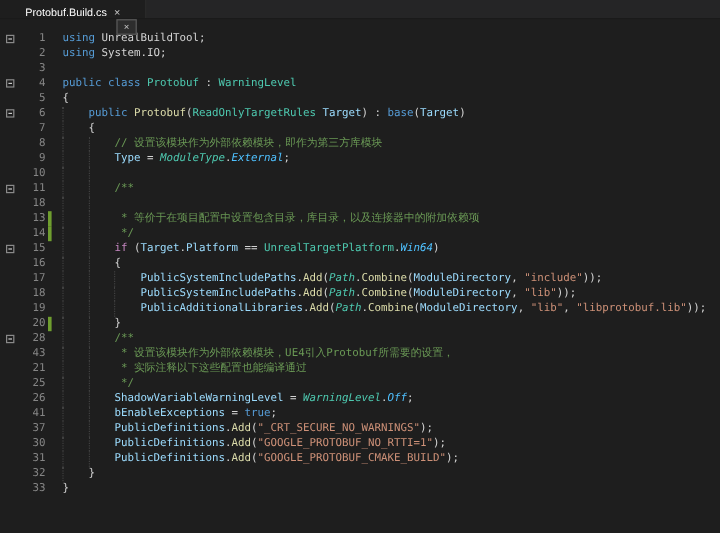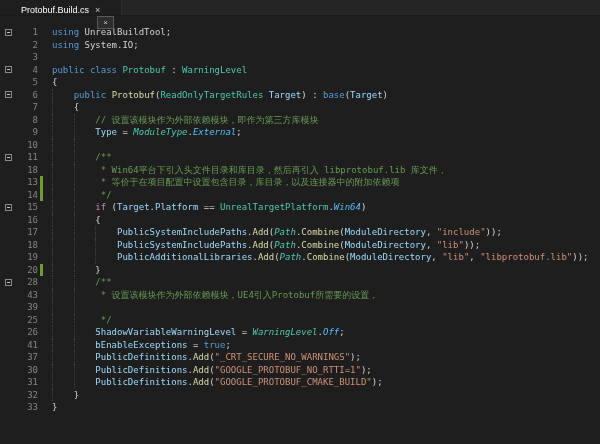--- a/index.html
+++ b/index.html
@@ -143,21 +143,21 @@
           <span class="fold-box"></span>
         </div>
         <div class="num">11</div>
         <div class="gitcol"></div>
         <div class="code"><span class="guide" style="left: calc(0ch + 6px);"></span><span class="guide" style="left: calc(4ch + 6px);"></span><span class="tk tk-cm">        /**</span></div>
       </div>
       <div class="line">
         <div class="glyph"></div>
         <div class="num">18</div>
         <div class="gitcol"></div>
-        <div class="code"><span class="guide" style="left: calc(0ch + 6px);"></span><span class="guide" style="left: calc(4ch + 6px);"></span><span class="tk tk-cm">         * Win64平台下引入头文件目录和库目录，然后再引入 libprotobuf.lib 库文件，</span></div>
+        <div class="code"><span class="guide" style="left: calc(0ch + 6px);"></span><span class="guide" style="left: calc(4ch + 6px);"></span></div>
       </div>
       <div class="line git">
         <div class="glyph"></div>
         <div class="num">13</div>
         <div class="gitcol"></div>
         <div class="code"><span class="guide" style="left: calc(0ch + 6px);"></span><span class="guide" style="left: calc(4ch + 6px);"></span><span class="tk tk-cm">         * 等价于在项目配置中设置包含目录，库目录，以及连接器中的附加依赖项</span></div>
       </div>
       <div class="line git">
         <div class="glyph"></div>
         <div class="num">14</div>
@@ -211,23 +211,23 @@
         <div class="code"><span class="guide" style="left: calc(0ch + 6px);"></span><span class="guide" style="left: calc(4ch + 6px);"></span><span class="tk tk-cm">        /**</span></div>
       </div>
       <div class="line">
         <div class="glyph"></div>
         <div class="num">43</div>
         <div class="gitcol"></div>
         <div class="code"><span class="guide" style="left: calc(0ch + 6px);"></span><span class="guide" style="left: calc(4ch + 6px);"></span><span class="tk tk-cm">         * 设置该模块作为外部依赖模块，UE4引入Protobuf所需要的设置，</span></div>
       </div>
       <div class="line">
         <div class="glyph"></div>
-        <div class="num">39</div>
-        <div class="gitcol"></div>
-        <div class="code"><span class="guide" style="left: calc(0ch + 6px);"></span><span class="guide" style="left: calc(4ch + 6px);"></span></div>
+        <div class="num">21</div>
+        <div class="gitcol"></div>
+        <div class="code"><span class="guide" style="left: calc(0ch + 6px);"></span><span class="guide" style="left: calc(4ch + 6px);"></span><span class="tk tk-cm">         * 实际注释以下这些配置也能编译通过</span></div>
       </div>
       <div class="line">
         <div class="glyph"></div>
         <div class="num">25</div>
         <div class="gitcol"></div>
         <div class="code"><span class="guide" style="left: calc(0ch + 6px);"></span><span class="guide" style="left: calc(4ch + 6px);"></span><span class="tk tk-cm">         */</span></div>
       </div>
       <div class="line">
         <div class="glyph"></div>
         <div class="num">26</div>

